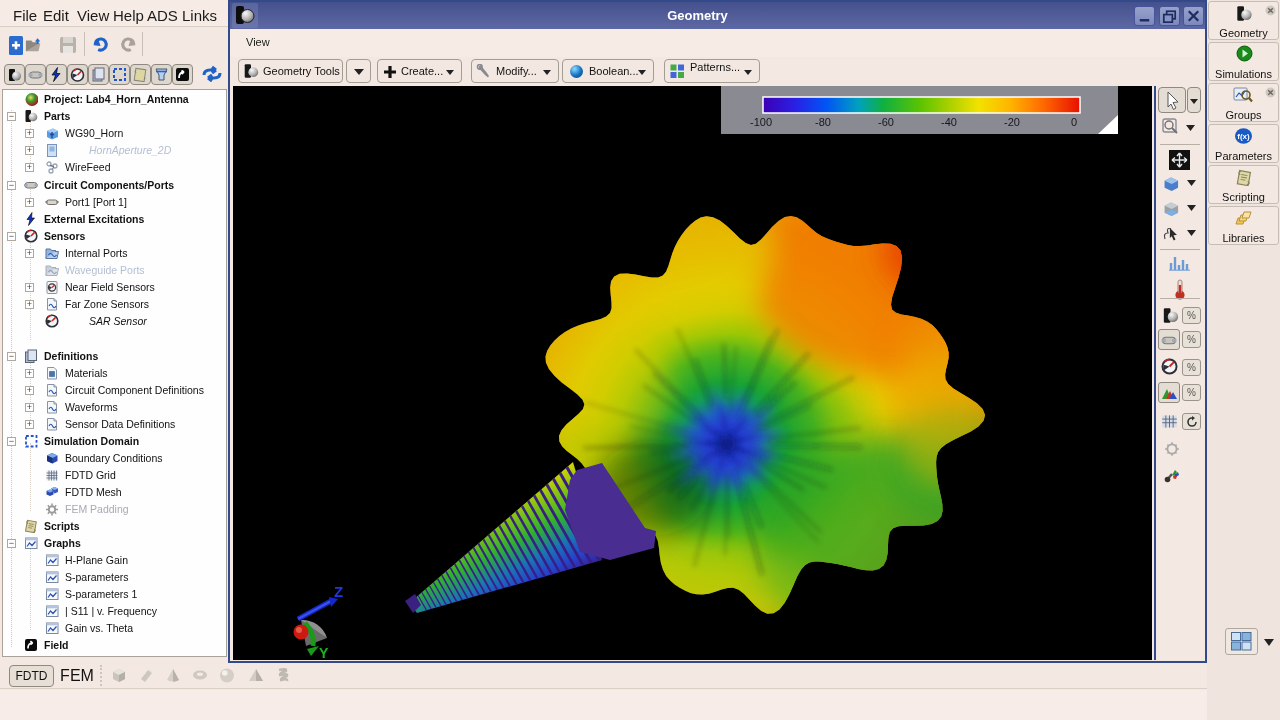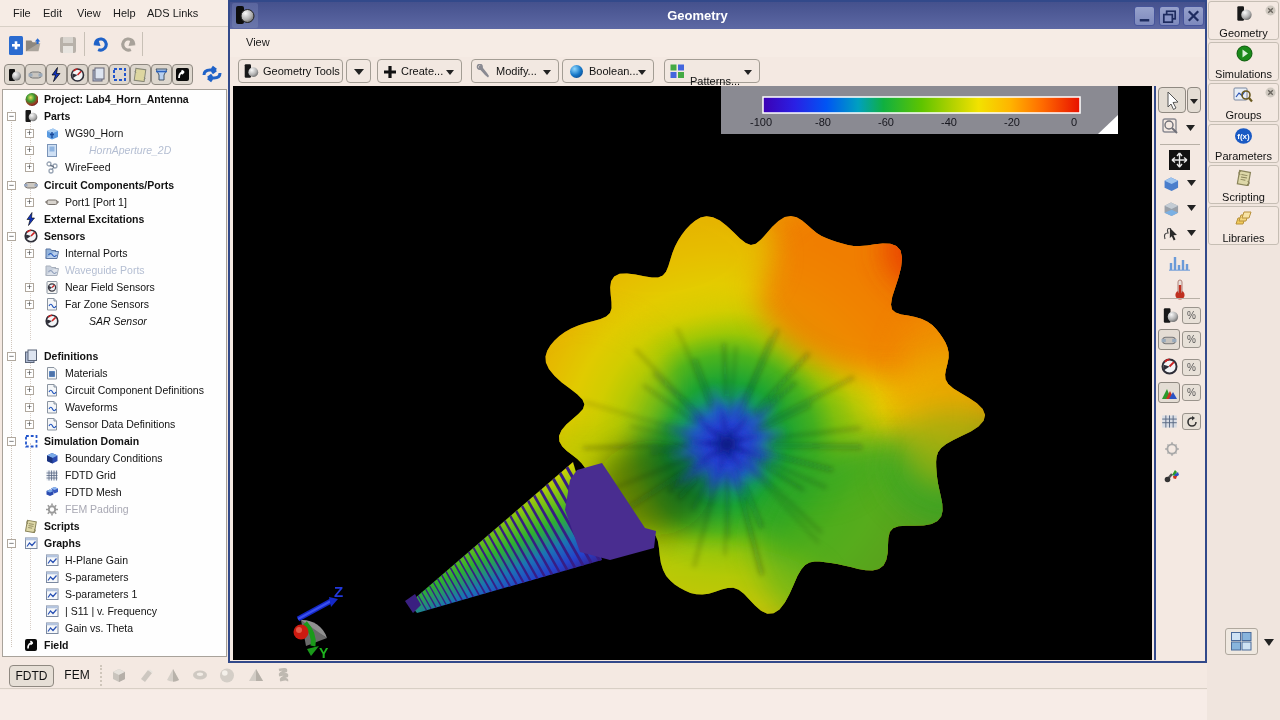--- a/index.html
+++ b/index.html
@@ -1,19 +1,19 @@
 <!DOCTYPE html>
 <html><head><meta charset="utf-8">
 <style>
 * { margin:0; padding:0; box-sizing:border-box; }
 html,body { width:1280px; height:720px; overflow:hidden; font-family:"Liberation Sans",sans-serif; background:#f4e9e2; }
 .abs { position:absolute; }
 #app { position:relative; width:1280px; height:720px; }
 
-#menubar { left:0; top:0; width:232px; height:27px; background:#f6ece5; border-bottom:1px solid #d8d0c6; color:#1a1a1a; font-size:11px; }
+#menubar { left:0; top:0; width:232px; height:27px; background:#f6ece5; border-bottom:1px solid #d8d0c6; color:#1a1a1a; font-size:15px; }
 #menubar span { position:absolute; top:7px; }
 
 #tb1 { left:0; top:28px; width:232px; height:31px; background:#f4e9e2; }
 
 #tb2 { left:0; top:59px; width:232px; height:30px; background:#f4e9e2; }
 
 #tree { left:2px; top:89px; width:225px; height:568px; background:#fefefe; border:1px solid #a8a29a; overflow:hidden; }
 .trow { position:absolute; height:17px; font-size:10.5px; color:#111; white-space:nowrap; }
 .trow .lbl { position:absolute; top:2px; }
 .bold { font-weight:bold; }
@@ -441,21 +441,21 @@
       <div class="trow" style="left:0;top:547px;width:223px">
         <svg class="ticon" style="left:21px" width="15" height="15" viewBox="0 0 14 14">
           <rect x="1" y="1" width="12" height="12" rx="2" fill="#0a0a0a"></rect>
           <path d="M4 10.5 Q4 4.8 8.7 4.8 M8.7 4.8 L6.4 3.2 M8.7 4.8 L6.4 6.6" stroke="#fff" stroke-width="1.6" fill="none"></path>
         </svg>
         <span class="lbl bold" style="left:41px">Field</span>
       </div>
     </div>
 <div class="abs" id="botbar">
       <div class="abs" style="left:9px;top:2px;width:45px;height:22px;border:1px solid #8f8981;border-radius:4px;background:#e6dfd6;text-align:center;font-size:12px;line-height:21px;color:#111">FDTD</div>
-      <div class="abs" style="left:57px;top:2px;width:40px;height:22px;text-align:center;font-size:12px;line-height:21px;color:#111">FEM</div>
+      <div class="abs" style="left:57px;top:2px;width:40px;height:22px;text-align:center;font-size:16px;line-height:21px;color:#111">FEM</div>
       <div class="abs" style="left:100px;top:2px;width:1px;height:21px;border-left:2px dotted #cfc6bb"></div>
       <svg class="abs" style="left:110px;top:3px" width="18" height="19" viewBox="0 0 18 19">
         <path d="M3 6 L9 3 L15 6 L15 13 L9 16 L3 13 Z" fill="#c9c4bd"></path>
         <path d="M3 6 L9 3 L15 6 L9 9 Z" fill="#e6e2dc"></path>
         <path d="M9 9 L15 6 L15 13 L9 16 Z" fill="#b5afa8"></path>
       </svg>
       <svg class="abs" style="left:137px;top:3px" width="18" height="19" viewBox="0 0 18 19">
         <path d="M4 13 L11 4 L15 7 L8 16 Z" fill="#cdc7c0"></path>
         <path d="M11 4 L13 3.5 L16 6 L15 7 Z" fill="#e8e4de"></path>
       </svg>
@@ -548,21 +548,21 @@
         <div class="gbtn" style="left:434px;width:96px">
           <svg style="position:absolute;left:5px;top:4px" width="15" height="15" viewBox="0 0 15 15">
             <rect x="0.5" y="0.5" width="6" height="6" fill="#44aa44"></rect>
             <rect x="8" y="0.5" width="6" height="6" fill="#4466dd"></rect>
             <rect x="0.5" y="8" width="6" height="6" fill="#4466dd"></rect>
             <rect x="8" y="8" width="6" height="6" fill="#44aa44"></rect>
           </svg>
           <svg style="position:absolute;right:7px;top:10px" width="8" height="5" viewBox="0 0 8 5">
             <path d="M0 0 L8 0 L4 5 Z" fill="#222"></path>
           </svg>
-          <span style="position:absolute;left:25px;top:15px">Patterns...</span>
+          <span style="position:absolute;left:25px;top:1px">Patterns...</span>
         </div>
       </div>
   <div class="abs" id="viewport">
         <svg width="917" height="574" viewBox="0 0 917 574" style="position:absolute;left:2px;top:0">
 <defs>
 <radialGradient id="rgbase" gradientUnits="userSpaceOnUse" cx="492" cy="358" r="222">
  <stop offset="0" stop-color="#1c2ab8"></stop>
               <stop offset="0.08" stop-color="#2740d0"></stop>
  <stop offset="0.15" stop-color="#1d6ab8"></stop>
               <stop offset="0.22" stop-color="#149a60"></stop>

